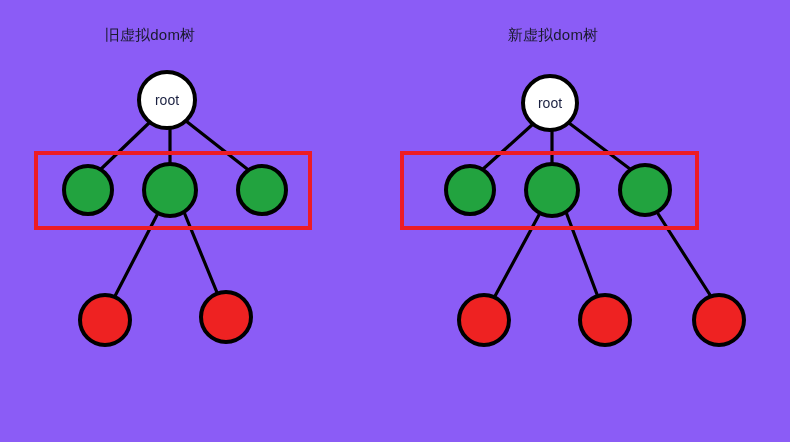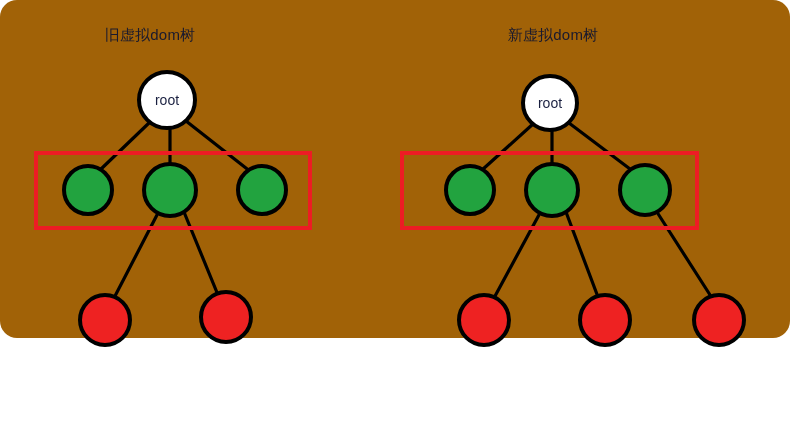--- a/index.html
+++ b/index.html
@@ -9,23 +9,22 @@
   }
   body {
     width: 790px;
     height: 442px;
     font-family: "Liberation Sans", sans-serif;
     overflow: hidden;
   }
   #canvas-root {
     position: relative;
     width: 790px;
-    height: 338px;
-    background: #a16207;
-    border-radius: 17px;
+    height: 442px;
+    background: #8b5cf6;
   }
   .diagram-svg {
     position: absolute;
     left: 0;
     top: 0;
     width: 790px;
     height: 442px;
   }
   .tree-title {
     font-family: "Liberation Sans", sans-serif;

